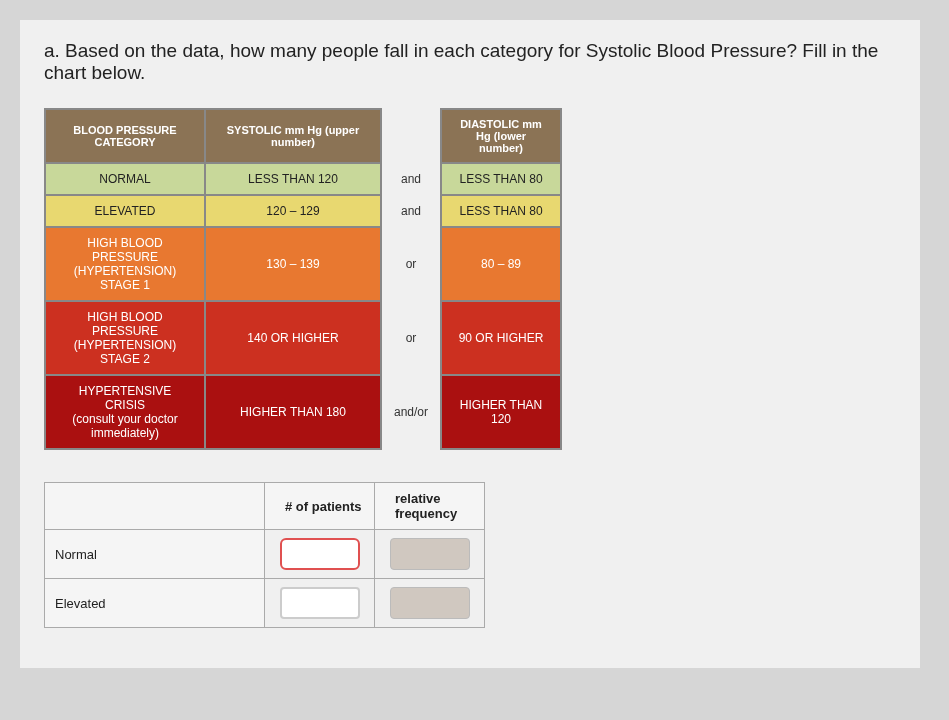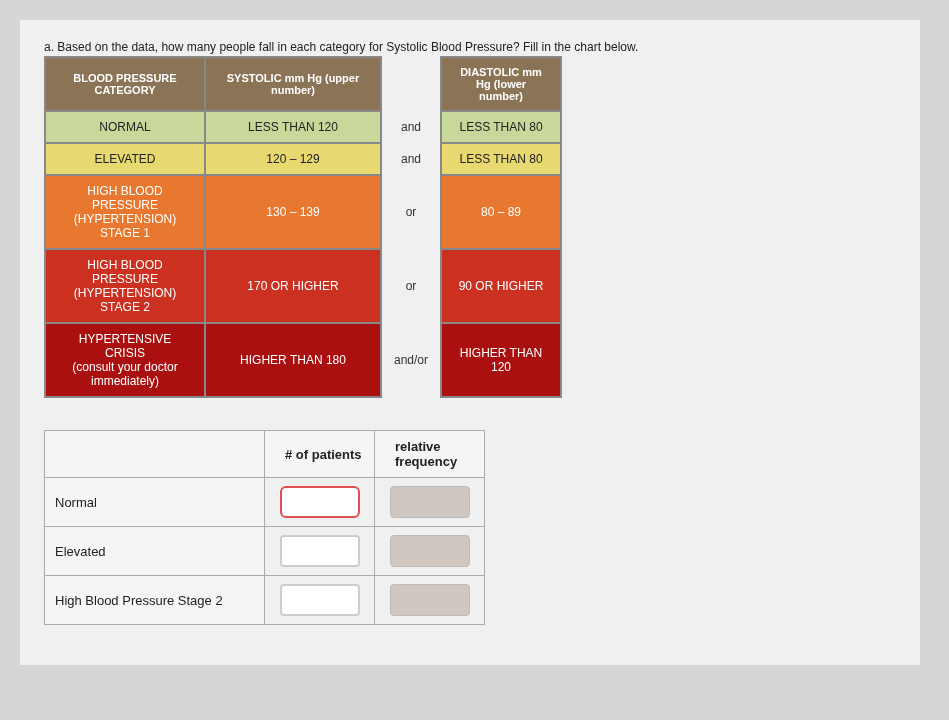--- a/index.html
+++ b/index.html
@@ -13,22 +13,22 @@
     .page {
       background: #f0f0f0;
       max-width: 900px;
       padding: 20px 24px 40px;
     }
     .question {
       margin-bottom: 8px;
       font-size: 13.5px;
     }
     .sub-question {
-      margin-bottom: 2px;
-      font-size: 12px;
+      margin-bottom: 24px;
+      font-size: 19px;
     }
 
     
     .bp-table {
       border-collapse: collapse;
       margin-bottom: 32px;
       font-size: 12px;
     }
     .bp-table td {
       border: 2px solid #888;
@@ -149,21 +149,21 @@
           <td class="row-elevated">LESS THAN 80</td>
         </tr>
         <tr>
           <td class="row-stage1">HIGH BLOOD PRESSURE<br>(HYPERTENSION) STAGE 1</td>
           <td class="row-stage1">130 – 139</td>
           <td class="connector-cell">or</td>
           <td class="row-stage1">80 – 89</td>
         </tr>
         <tr>
           <td class="row-stage2">HIGH BLOOD PRESSURE<br>(HYPERTENSION) STAGE 2</td>
-          <td class="row-stage2">170 OR HIGHER</td>
+          <td class="row-stage2">140 OR HIGHER</td>
           <td class="connector-cell">or</td>
           <td class="row-stage2">90 OR HIGHER</td>
         </tr>
         <tr>
           <td class="row-crisis">HYPERTENSIVE CRISIS<br>(consult your doctor immediately)</td>
           <td class="row-crisis">HIGHER THAN 180</td>
           <td class="connector-cell">and/or</td>
           <td class="row-crisis">HIGHER THAN 120</td>
         </tr>
       </tbody>
@@ -181,21 +181,16 @@
     <tr>
           <td class="freq-label">Normal</td>
           <td class="freq-input-cell"><input type="text" class="freq-input highlighted" style=""></td>
           <td class="freq-input-cell"><input type="text" class="freq-input shaded" style=""></td>
         </tr>
         <tr>
           <td class="freq-label">Elevated</td>
           <td class="freq-input-cell"><input type="text" class="freq-input" style=""></td>
           <td class="freq-input-cell"><input type="text" class="freq-input shaded" style=""></td>
         </tr>
-        <tr>
-          <td class="freq-label">High Blood Pressure Stage 2</td>
-          <td class="freq-input-cell"><input type="text" class="freq-input" style=""></td>
-          <td class="freq-input-cell"><input type="text" class="freq-input shaded" style=""></td>
-        </tr>
       </tbody>
   </table>
 
 </div>
 
 </body></html>

